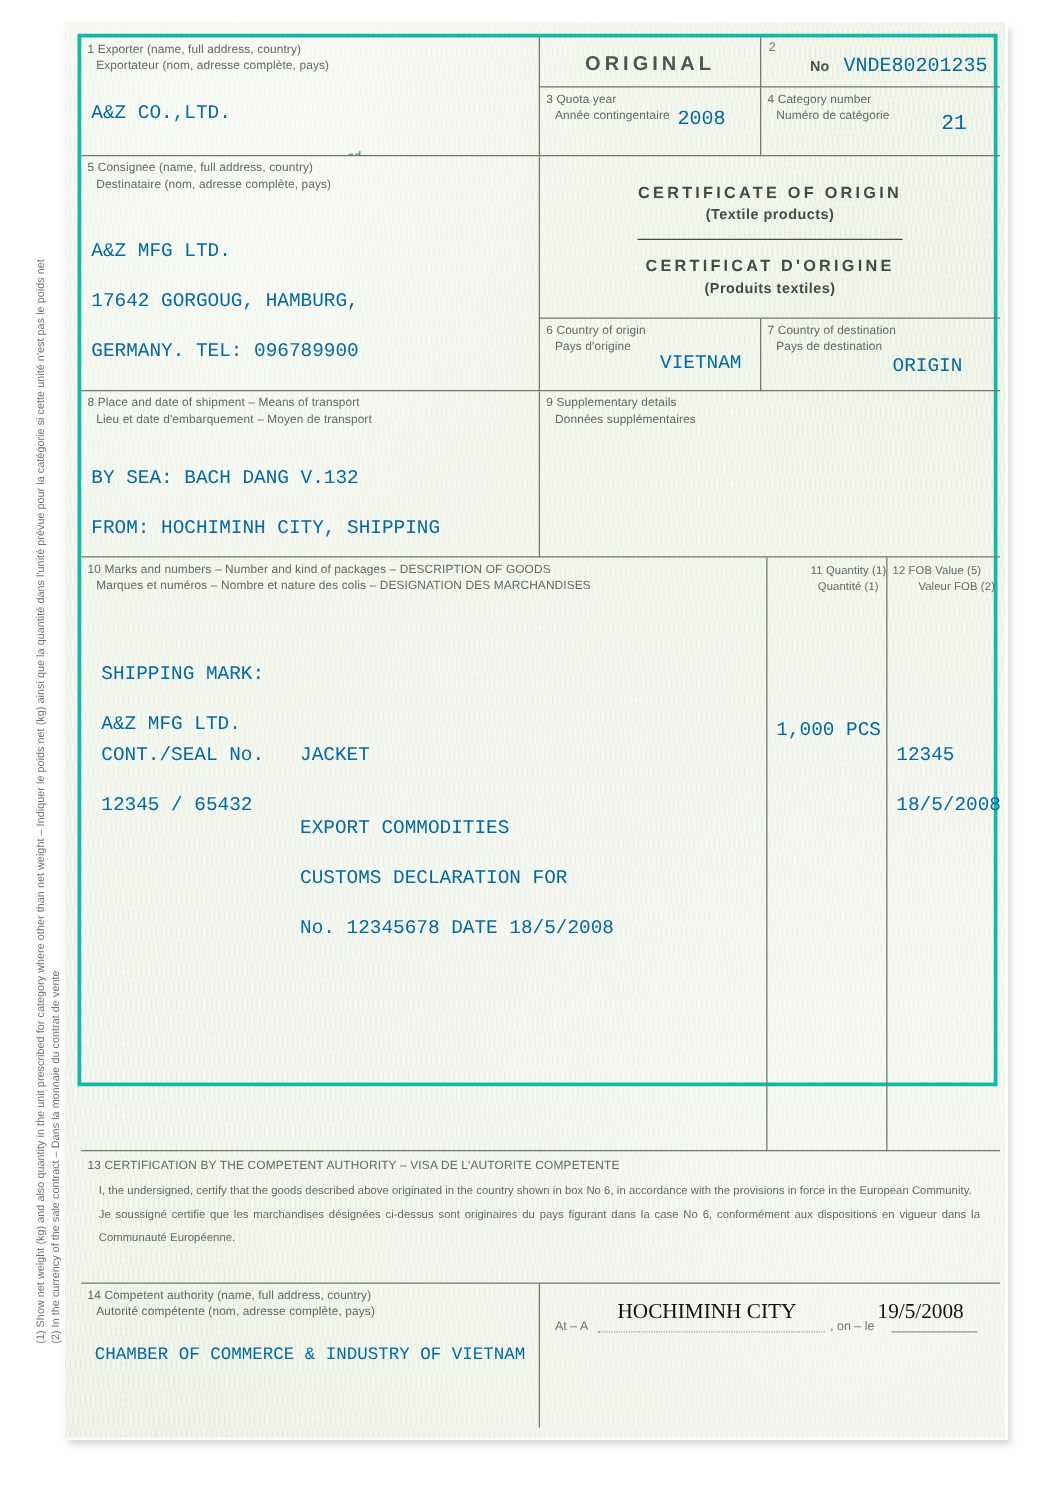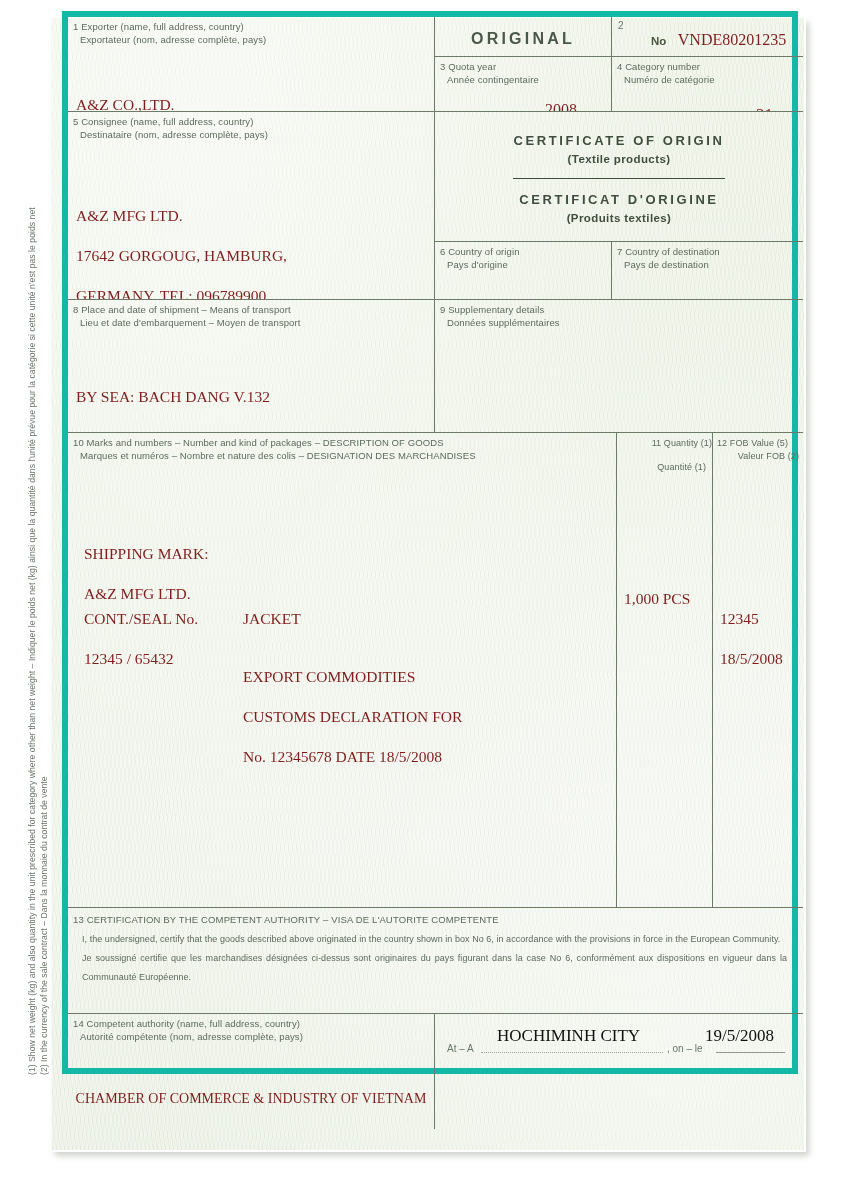--- a/index.html
+++ b/index.html
@@ -64,24 +64,24 @@
     width: 754px;
     height: 1134px;
     box-shadow: 3px 4px 6px rgba(120,130,115,0.35);
     pointer-events: none;
   }
 
   
   .form {
     position: absolute;
     left: 62px;
-    top: 11px;
+    top: 27px;
     width: 736px;
-    height: 1063px;
-    border: 6px solid #14b8a6;
+    height: 842px;
+    border: 3px solid #14b8a6;
     box-sizing: border-box;
     color: #1b1b1b;
   }
 
   .cell {
     position: absolute;
     box-sizing: border-box;
     overflow: hidden;
   }
   .br { border-right: 1px solid #6d7a68; }
@@ -94,26 +94,25 @@
     line-height: 12.5px;
     color: #5d6a5c;
     letter-spacing: 0.1px;
     white-space: nowrap;
   }
   .cap.fr { padding-left: 7px; }
   .cap-wrap { padding: 4px 0 0 5px; }
 
   
   .fill {
-    font-family: Liberation Serif, serif;
+    font-family: Liberation Mono, monospace;
     font-size: 15.5px;
     line-height: 20px;
-    color: #7f1d1d;
+    color: #0369a1;
     white-space: pre-line;
-    margin-top: 28px;
   }
   .fill.sm { font-size: 14px; line-height: 18px; }
 
   sup { font-size: 0.62em; vertical-align: super; line-height: 0; }
 
   
   .original {
     font-family: "Liberation Sans", sans-serif;
     font-weight: bold;
     font-size: 16px;
@@ -307,21 +306,21 @@
       <div class="fill" style="position:absolute; left:96px; top:25px;">VIETNAM</div>
     </div>
 
     <div class="cell bb" style="left:544px; top:225px; width:191px; height:58px;">
       <div class="cap-wrap">
         <div class="cap">
           <span>7</span> <span>Country of destination</span>
         </div>
         <div class="cap fr">Pays de destination</div>
       </div>
-      <div class="fill" style="position:absolute; left:105px; top:28px;">COMMERCE</div>
+      <div class="fill" style="position:absolute; left:105px; top:28px;">ORIGIN</div>
     </div>
 
     <div class="cell br bb" style="left:0; top:283px; width:367px; height:133px;">
       <div class="cap-wrap">
         <div class="cap">
           <span>8</span> <span>Place and date of shipment – Means of transport</span>
         </div>
         <div class="cap fr">Lieu et date d'embarquement – Moyen de transport</div>
       </div>
       <div class="fill" style="padding:10px 0 0 8px;">
@@ -369,21 +368,21 @@
         <div>CUSTOMS DECLARATION FOR</div>
         <div>No. 12345678   DATE 18/5/2008</div>
       </div>
     </div>
 
     <div class="cell br bb" style="left:549px; top:416px; width:96px; height:475px;">
       <div class="cap-wrap" style="padding-left:4px;">
         <div class="cap" style="font-size:9px;text-align:right;">
           <span>11</span> <span>Quantity (1)</span>
         </div>
-        <div class="cap right" style="font-size:9px; padding-right:6px;margin-top:11px;">Quantité (1)</div>
+        <div class="cap right" style="font-size:9px; padding-right:6px;">Quantité (1)</div>
       </div>
       <div class="fill" style="position:absolute; left:7px; top:128px;">1,000 PCS</div>
     </div>
 
     <div class="cell bb" style="left:645px; top:416px; width:90px; height:475px;">
       <div class="cap-wrap" style="padding-left:4px;">
         <div class="cap" style="font-size:9px;">
           <span>12</span> <span>FOB Value (5)</span>
         </div>
         <div class="cap right" style="font-size:9px; padding-right:4px;">Valeur FOB (2)</div>

